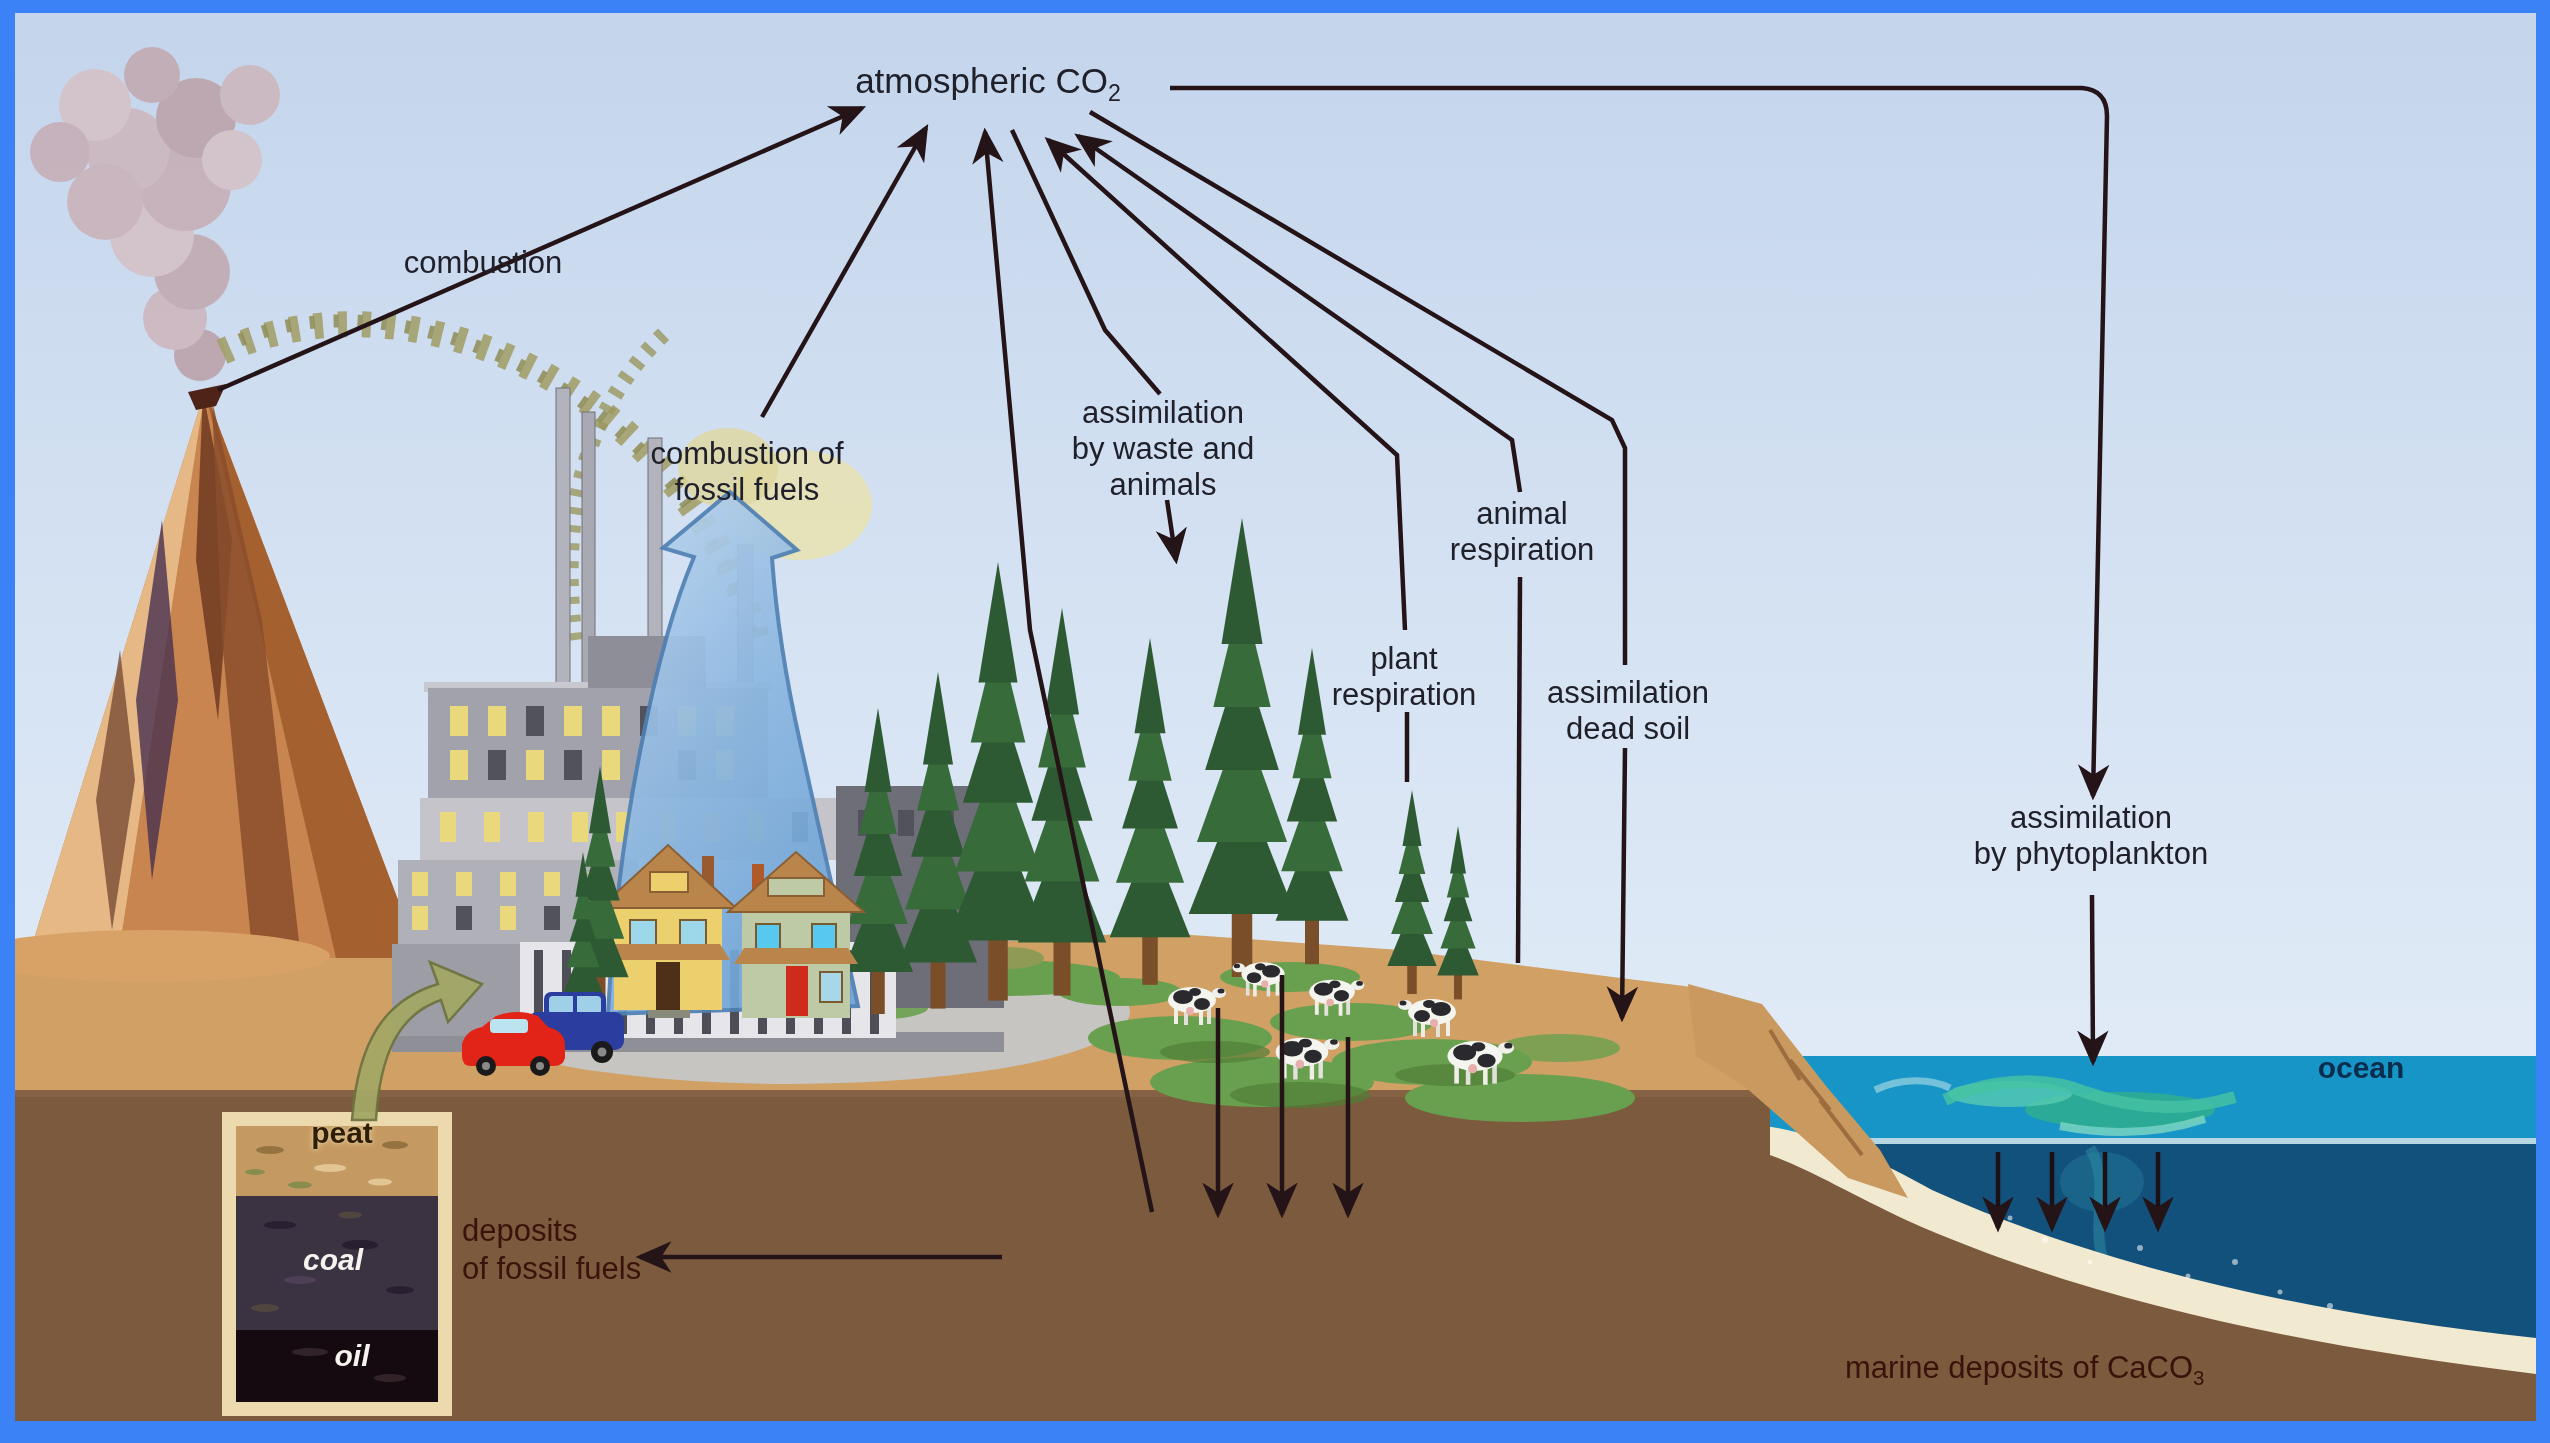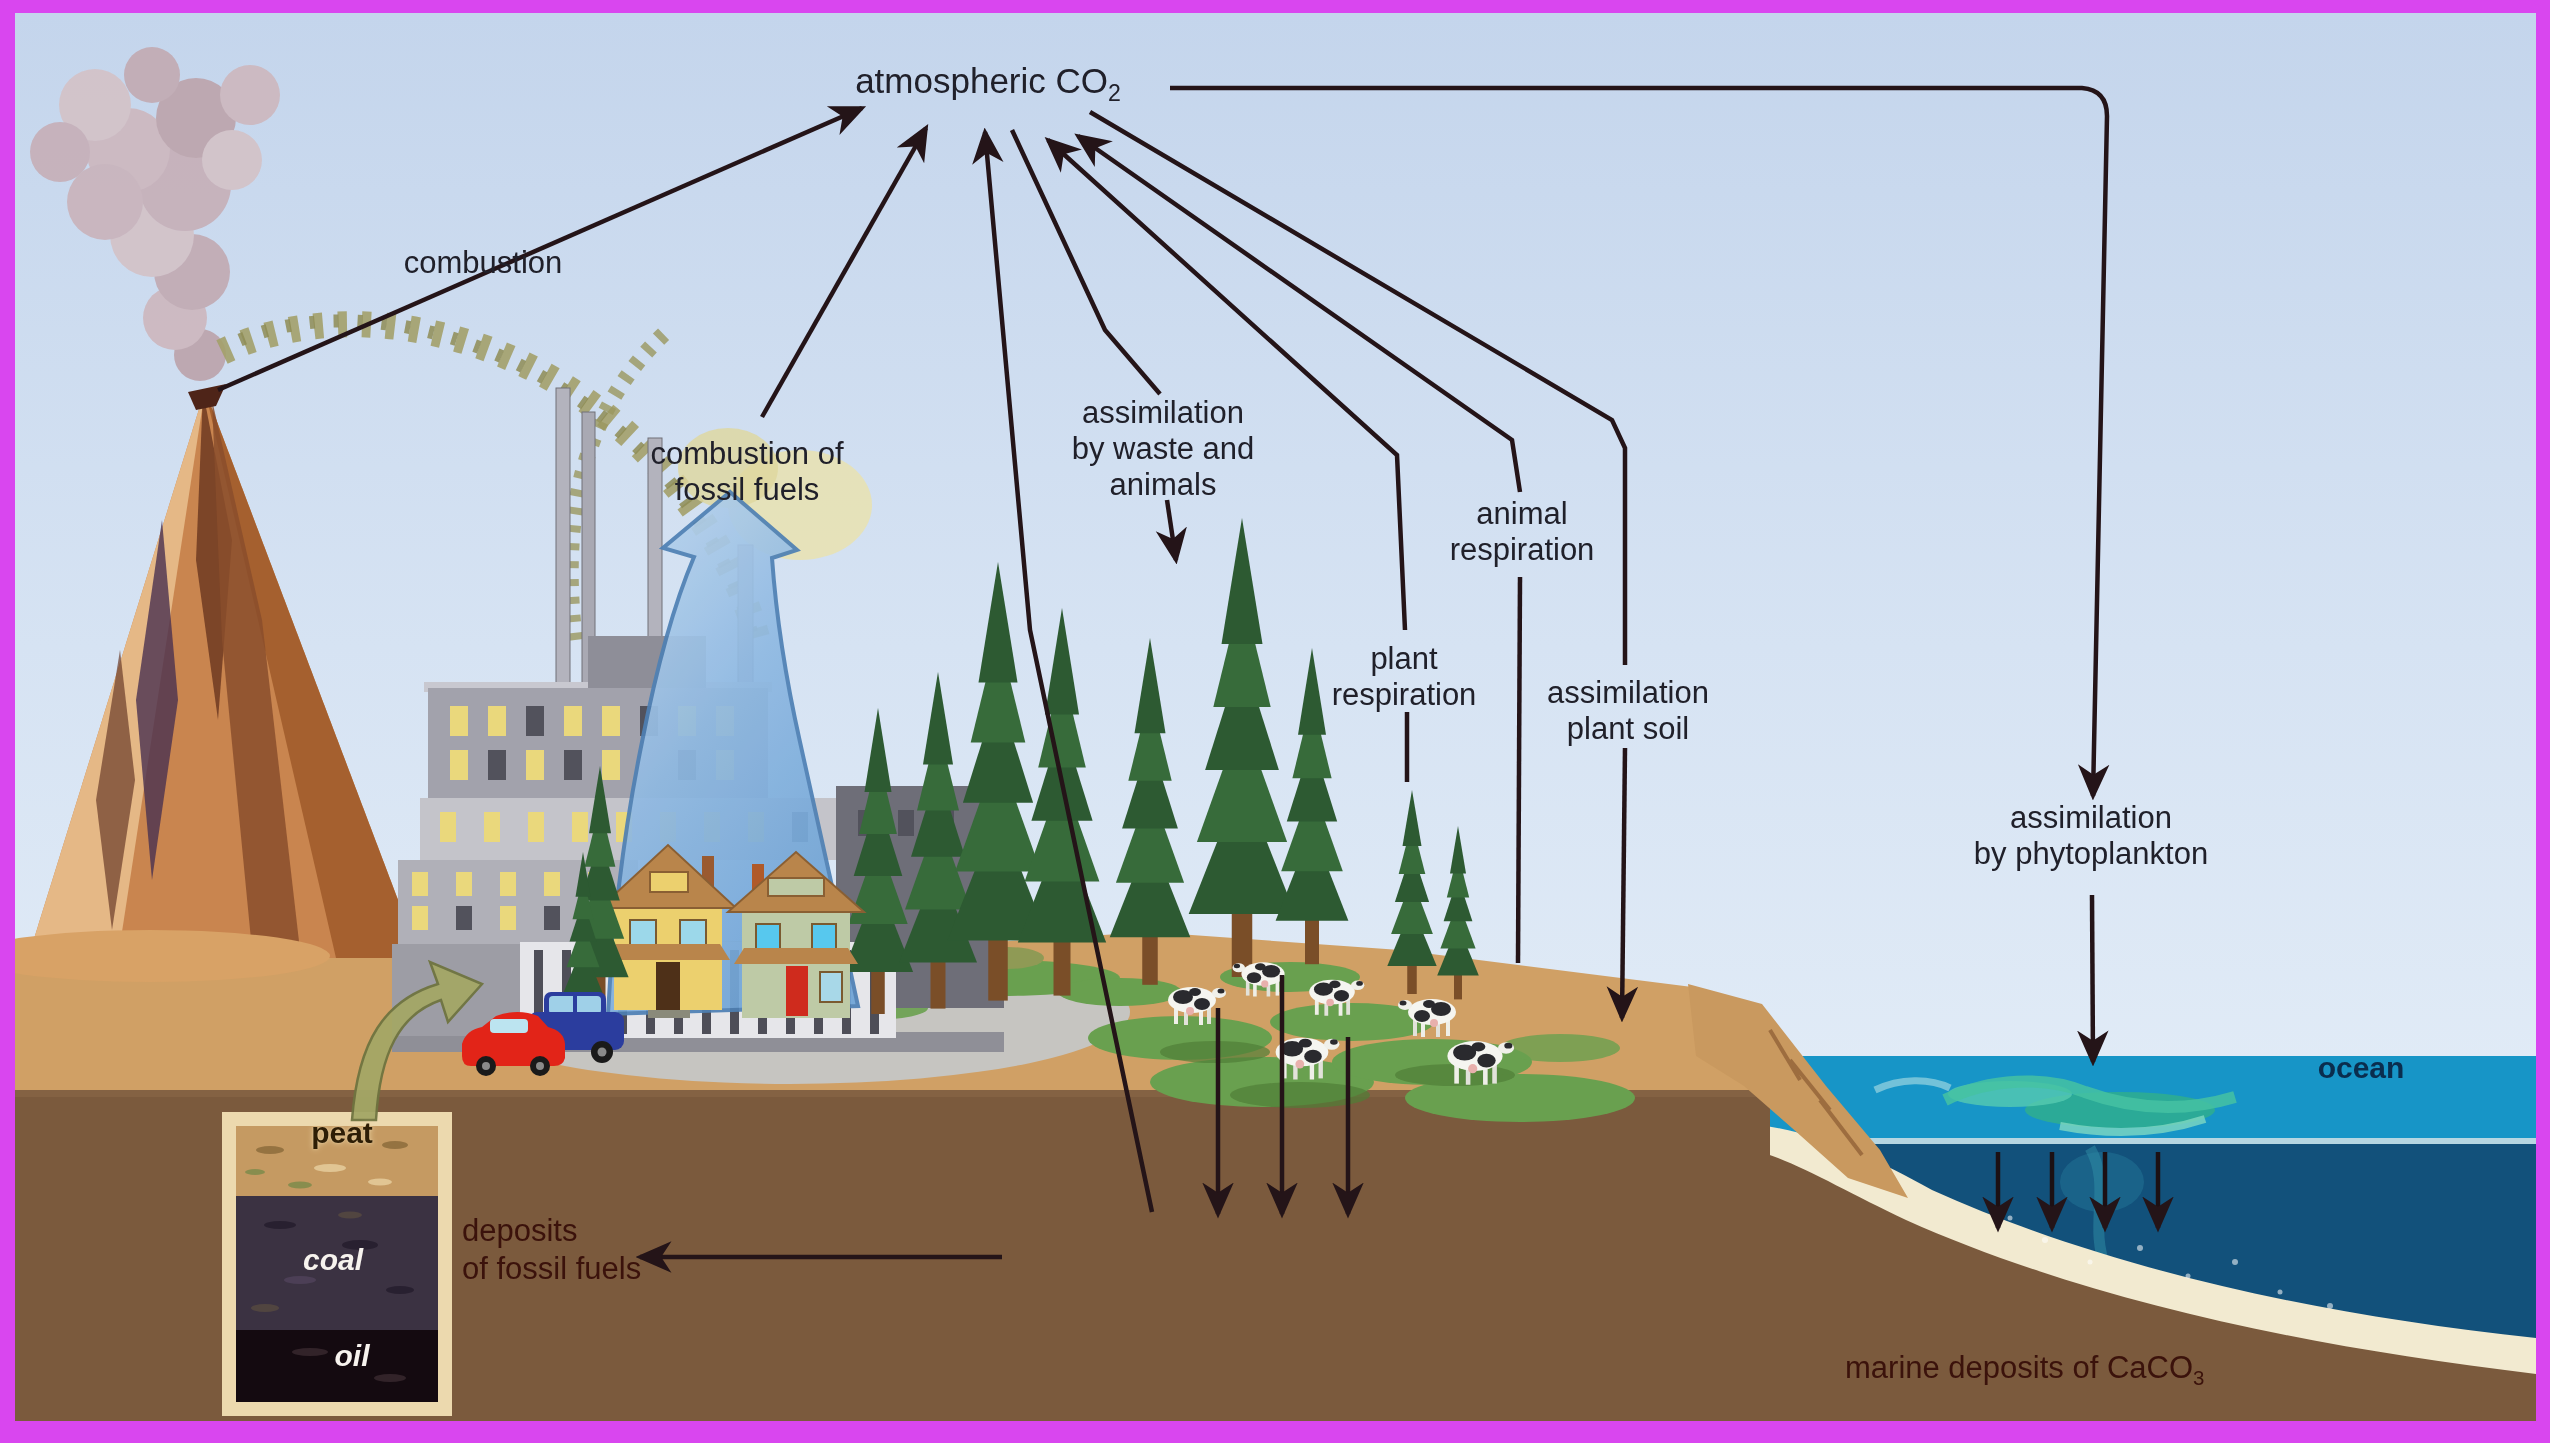--- a/index.html
+++ b/index.html
@@ -1,16 +1,16 @@
 <!DOCTYPE html>
 <html><head>
 <meta charset="utf-8">
 <style>
   html,body{margin:0;padding:0;background:#ffffff;}
-  .page{position:relative;width:2550px;height:1443px;background:#d946ef;overflow:hidden;
+  .page{position:relative;width:2550px;height:1443px;background:#3b82f6;overflow:hidden;
         font-family:"Liberation Sans",sans-serif;}
   .scene-svg{position:absolute;left:0;top:0;width:2550px;height:1443px;}
   .lbl{position:absolute;font-family:"Liberation Sans",sans-serif;color:#20202a;
        text-align:center;transform:translate(-50%,-50%);line-height:1.16;white-space:nowrap;}
   .lbl.left{transform:none;text-align:left;}
   .f35{font-size:35px;}
   .f31{font-size:31px;}
   .f30b{font-size:30px;font-weight:700;}
   .soilText{color:#3b120b;}
   .whiteText{color:#f7f3ee;}
@@ -391,21 +391,21 @@
   <div>respiration</div>
 </div>
 
 <div class="lbl f31" style="left:1404px;top:677px;">
   <div>plant</div>
   <div>respiration</div>
 </div>
 
 <div class="lbl f31" style="left:1628px;top:711px;">
   <div>assimilation</div>
-  <div>plant soil</div>
+  <div>dead soil</div>
 </div>
 
 <div class="lbl f31" style="left:2091px;top:836px;">
   <div>assimilation</div>
   <div>by phytoplankton</div>
 </div>
 
 <div class="lbl f30b oceanText" style="left:2353px;top:1068px;margin-left:8px;">ocean</div>
 
 <div class="lbl f30b peatText" style="left:330px;top:1133px;">peat</div>

